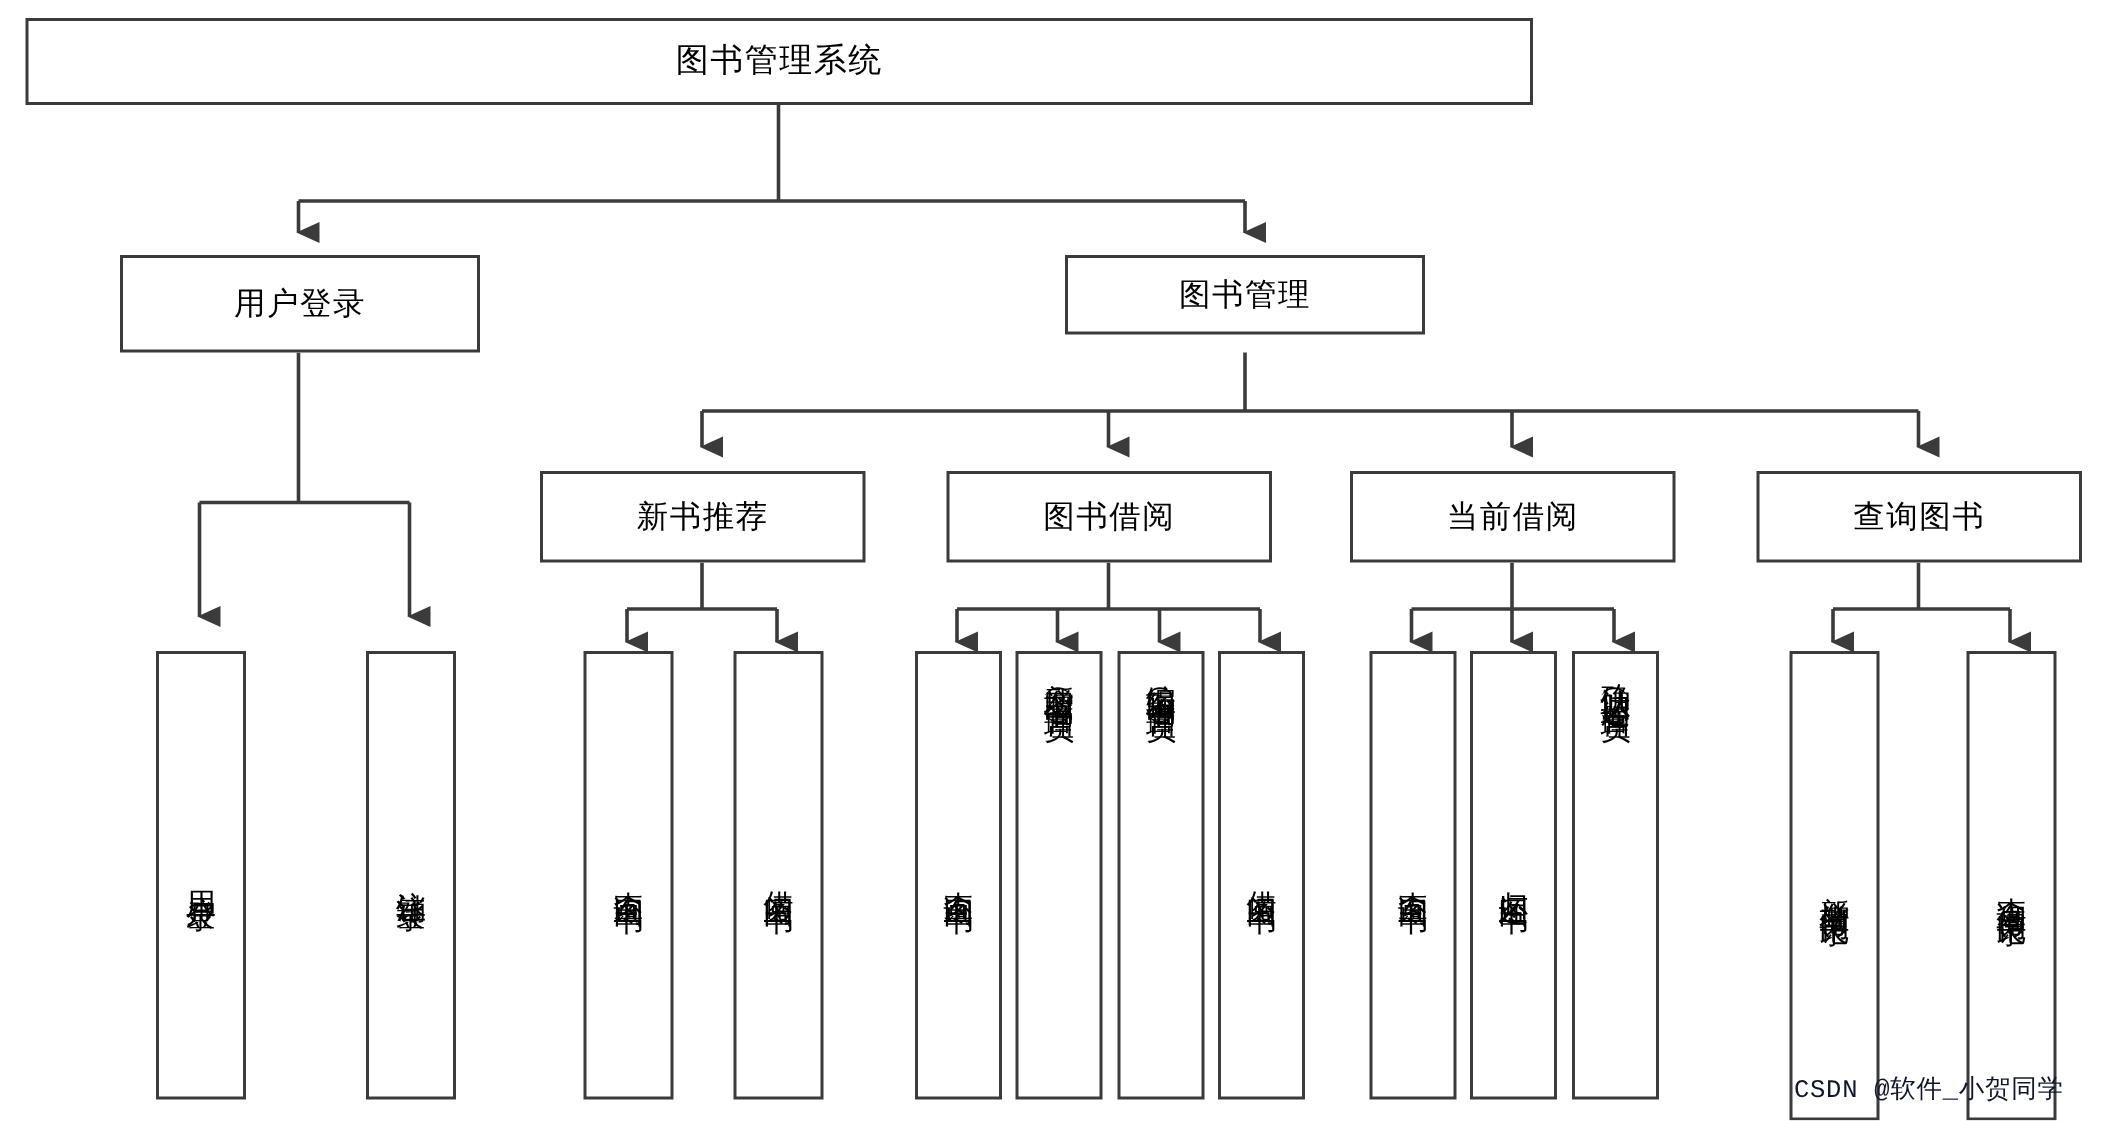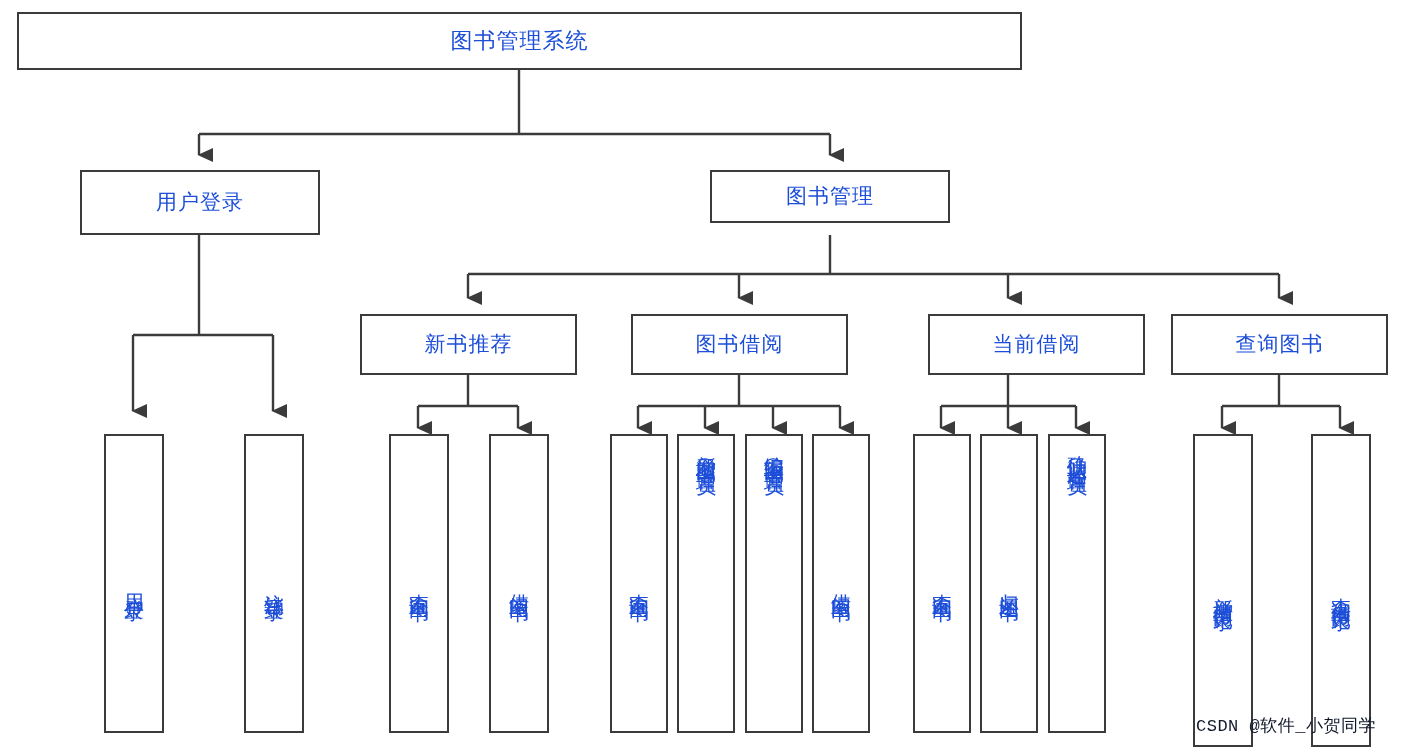--- a/index.html
+++ b/index.html
@@ -34,21 +34,21 @@
     display: flex;
     align-items: center;
     justify-content: center;
     color: #3d3d3d;
   }
   .node .label {
     font-size: 21px;
     line-height: 1.15;
     letter-spacing: 1px;
     white-space: nowrap;
-    color: #1d4ed8;
+    color: #000000;
   }
   .node.root .label { font-size: 22px; }
   .node.level2 .label { font-size: 21px; }
   .node.level3 .label { font-size: 21px; }
 
   .node.leaf {
     align-items: flex-start;
     justify-content: center;
     padding-top: 0;
   }
@@ -149,21 +149,21 @@
   <div class="node level2" style="left:710px; top:170px; width:240px; height:53px;">
     <span class="label">图书管理</span>
   </div>
 
   <div class="node level3" style="left:631px; top:314px; width:217px; height:61px;">
     <span class="label">图书借阅</span>
   </div>
   <div class="node level3" style="left:360px; top:314px; width:217px; height:61px;">
     <span class="label">新书推荐</span>
   </div>
-  <div class="node level3" style="left:900px; top:314px; width:217px; height:61px;margin-left:28px;">
+  <div class="node level3" style="left:900px; top:314px; width:217px; height:61px;">
     <span class="label">当前借阅</span>
   </div>
   <div class="node level3" style="left:1171px; top:314px; width:217px; height:61px;">
     <span class="label">查询图书</span>
   </div>
 
   <div class="node leaf" style="left:104px; top:434px; width:60px; height:299px;">
     <div class="leaf-inner">
       <span class="label">用户登录</span>
     </div>

